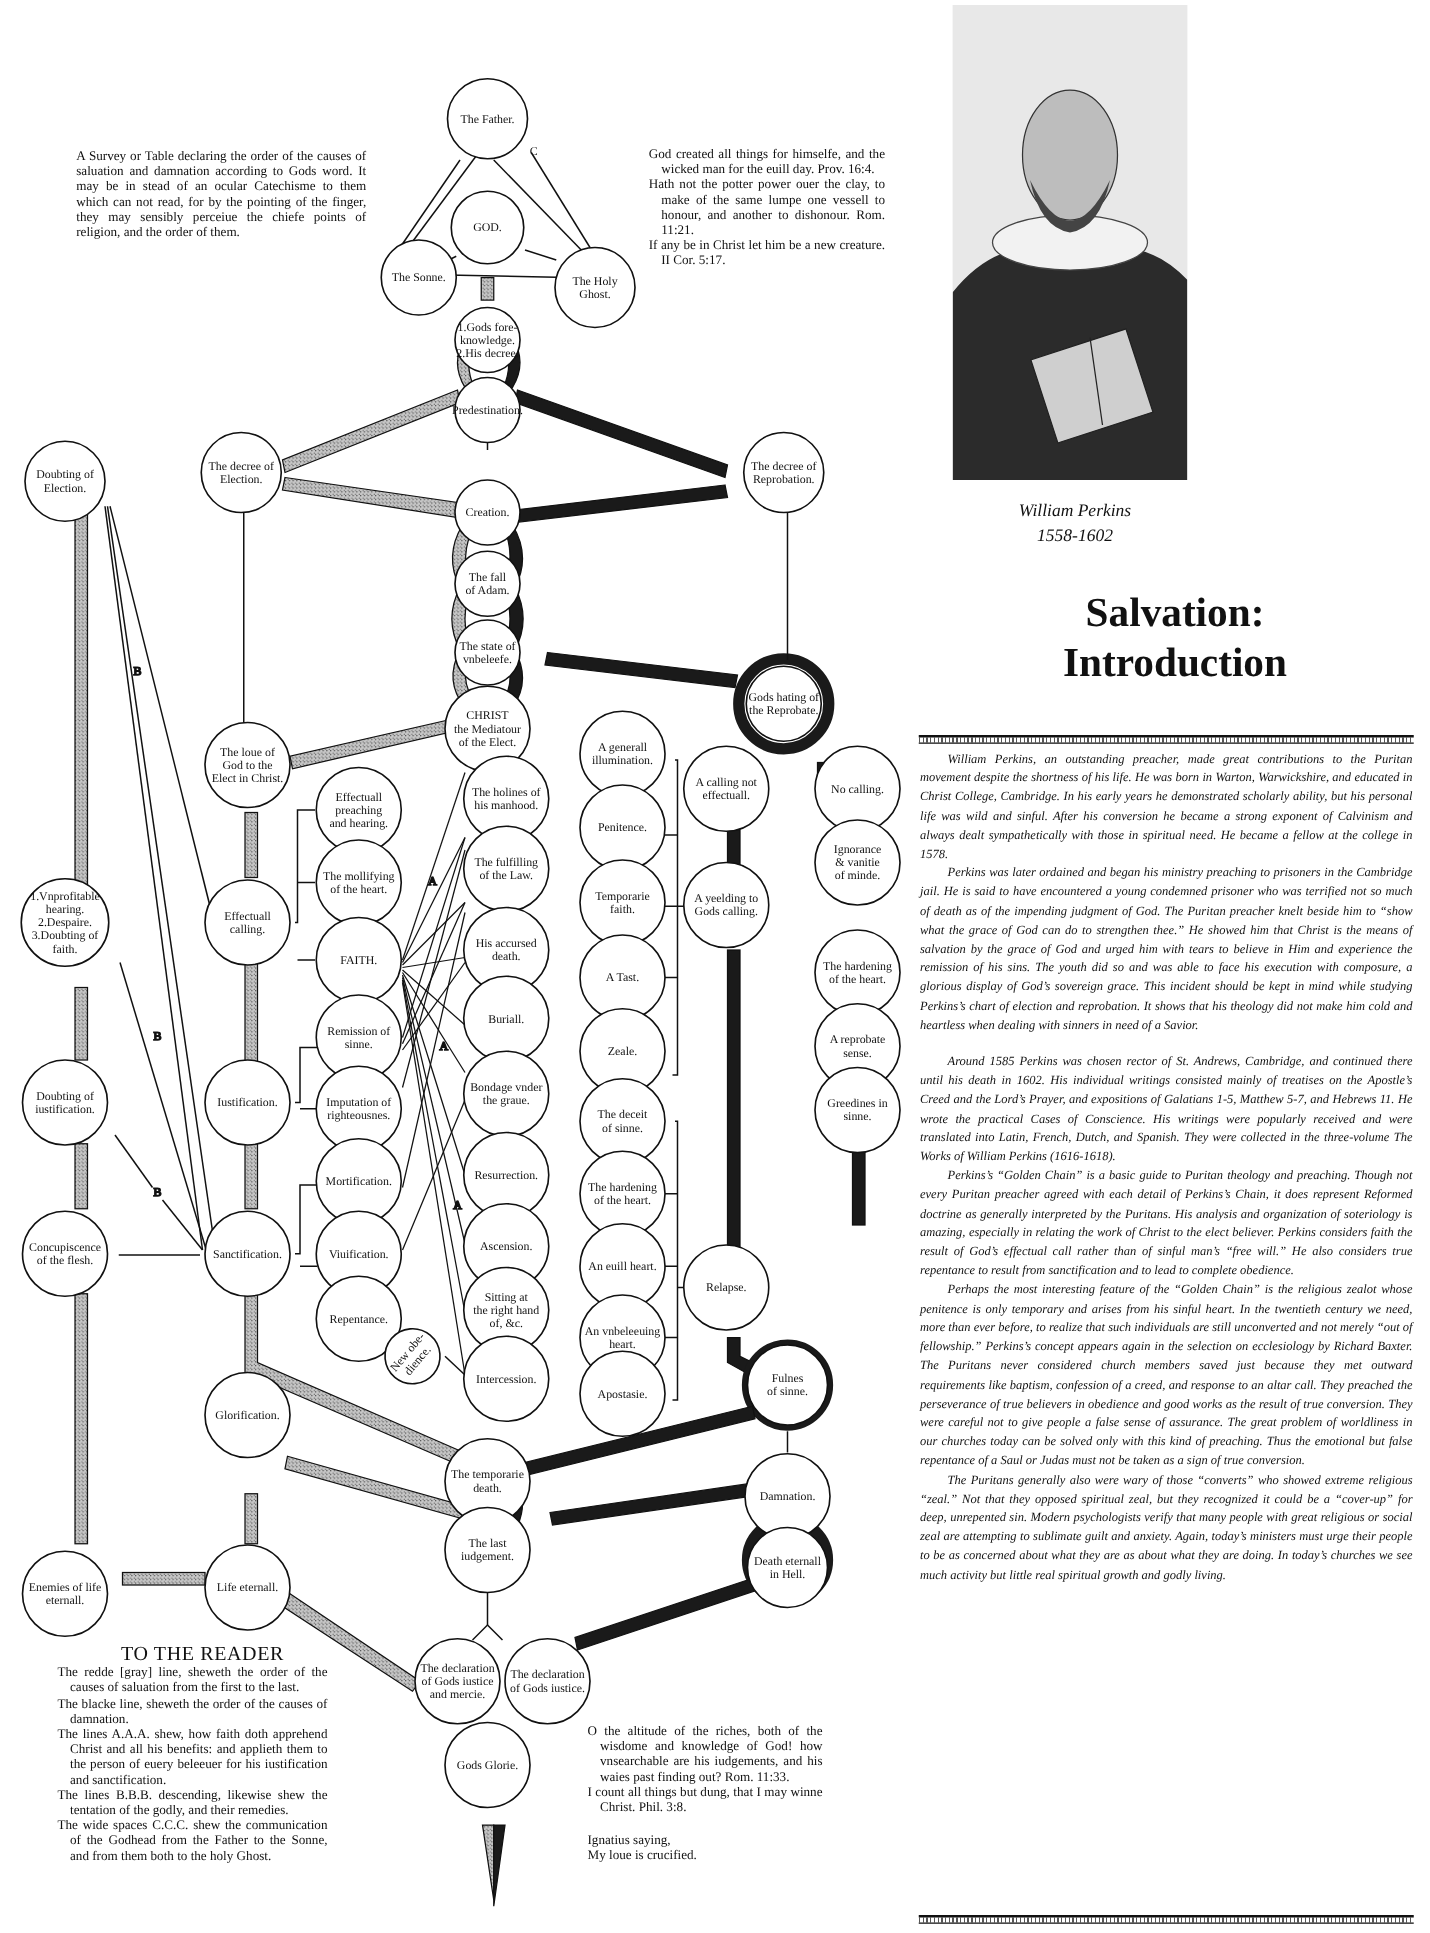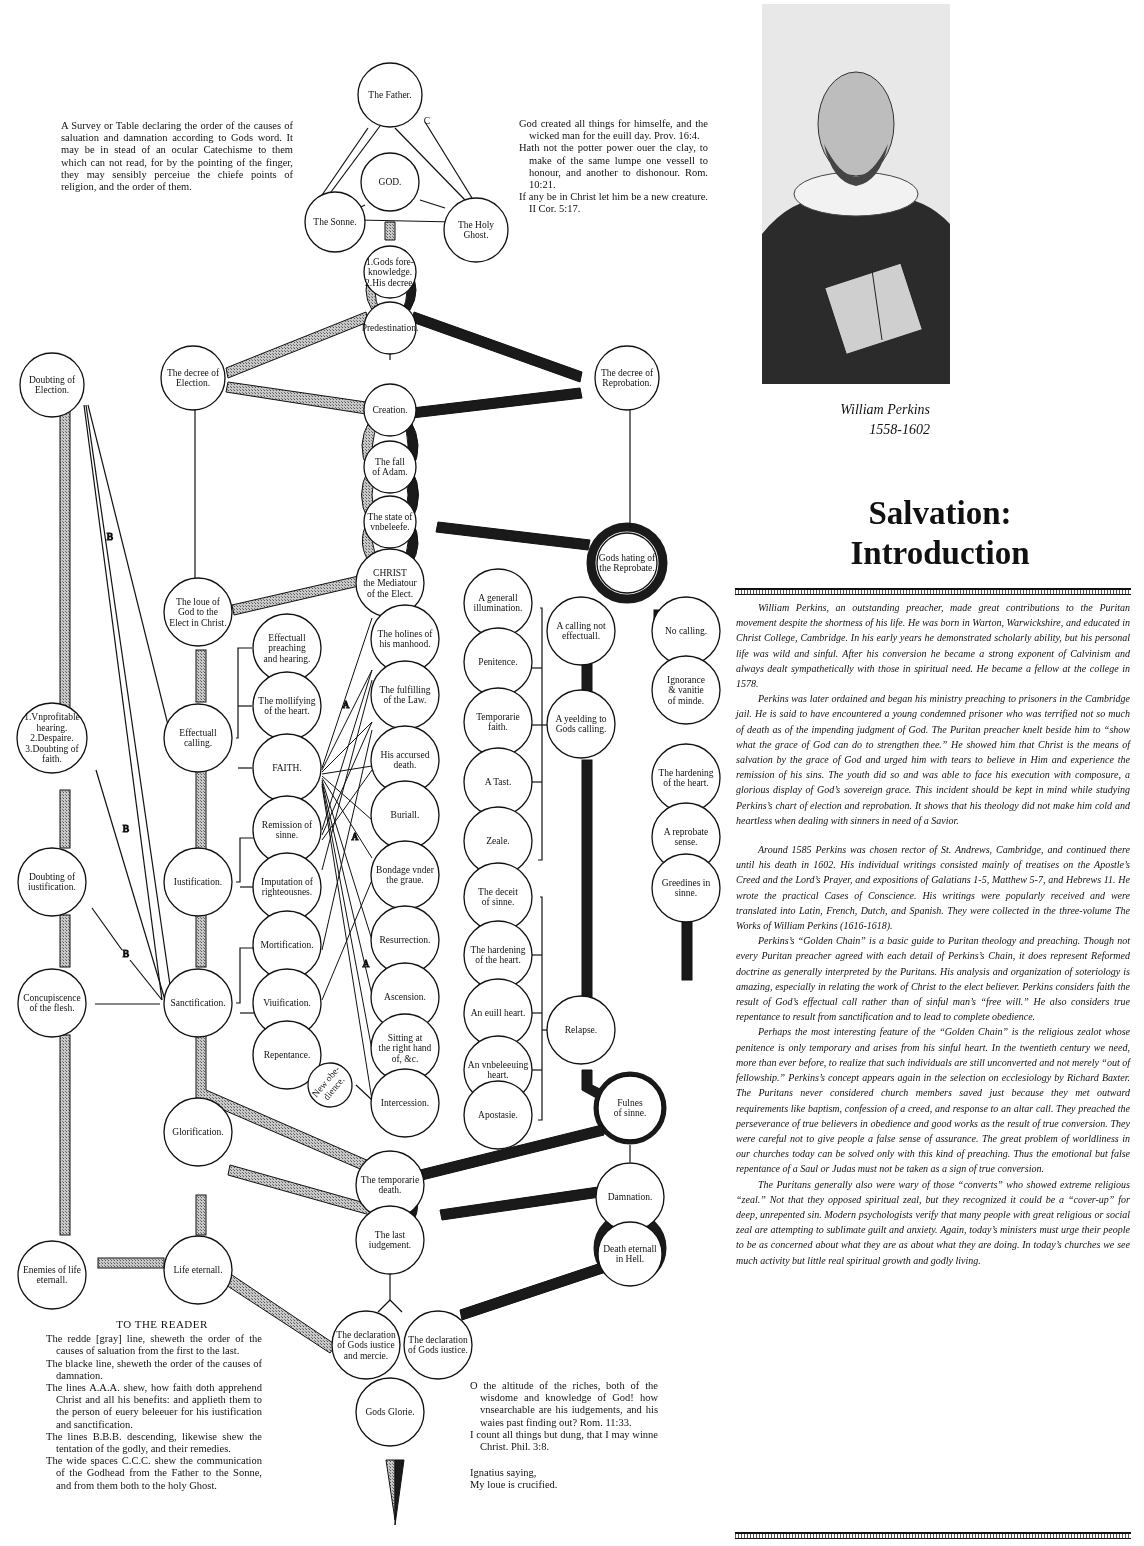--- a/index.html
+++ b/index.html
@@ -1,25 +1,25 @@
 <!DOCTYPE html>
 <html><head>
 <meta charset="utf-8">
 <style>
   html,body{margin:0;padding:0;background:#fff;}
   body{width:1144px;height:1546px;position:relative;overflow:hidden;font-family:"Liberation Serif","DejaVu Serif",serif;color:#111;}
   #chart{position:absolute;left:0;top:0;width:1144px;height:1546px;}
   .node-label{font-family:"Liberation Serif",serif;font-size:9.5px;fill:#111;text-anchor:middle;}
   .block{position:absolute;font-size:10.5px;line-height:12.2px;text-align:justify;}
   .block p{margin:0 16px 0 0;padding-left:10px;text-indent:-10px;}
-  .reader-title{text-align:center;font-size:11px;letter-spacing:0.5px;margin-bottom:3px;}
+  .reader-title{text-align:center;font-size:16px;letter-spacing:0.5px;margin-bottom:3px;}
   .center{text-align:left;}
   #portrait{position:absolute;left:762px;top:4px;width:188px;height:380px;background:#f4f4f4;overflow:hidden;}
-  #caption{position:absolute;left:790px;top:400px;width:140px;text-align:right;font-style:italic;font-size:14px;line-height:20px;}
-  #title{position:absolute;left:740px;top:493px;width:400px;text-align:center;font-weight:bold;font-size:33px;line-height:40px;}
+  #caption{position:absolute;left:790px;top:400px;width:140px;text-align:center;font-style:italic;font-size:14px;line-height:20px;}
+  #title{position:absolute;left:740px;top:471px;width:400px;text-align:center;font-weight:bold;font-size:33px;line-height:40px;}
   .rule{position:absolute;left:735px;width:396px;height:4px;border-top:2px solid #111;border-bottom:1px solid #111;background:repeating-linear-gradient(90deg,#555 0 1px,#fff 1px 3px);}
   #article{position:absolute;left:736px;top:600px;width:394px;font-size:10px;line-height:15.2px;text-align:justify;font-style:italic;}
   #article p{margin:0;text-indent:22px;}
   #article p.gap{margin-top:14px;}
 </style>
 </head>
 <body>
 
 <svg id="chart" xmlns="http://www.w3.org/2000/svg" width="1144" height="1546" viewBox="0 0 1144 1546">
   <defs>
@@ -493,21 +493,21 @@
         <circle cx="390" cy="1412" r="34"></circle>
         <text x="390" y="1415" class="node-label" stroke="none">Gods Glorie.</text>
       </g>
     </g>
 </svg>
 
 <div class="block" style="left:46px;top:120px;width:232px;margin-left:15px;">A Survey or Table declaring the order of the causes of saluation and damnation according to Gods word. It may be in stead of an ocular Catechisme to them which can not read, for by the pointing of the finger, they may sensibly perceiue the chiefe points of religion, and the order of them.</div>
 
 <div class="block" style="left:519px;top:118px;width:205px;">
   <p>God created all things for himselfe, and the wicked man for the euill day. Prov. 16:4.</p>
-  <p>Hath not the potter power ouer the clay, to make of the same lumpe one vessell to honour, and another to dishonour. Rom. 10:21.</p>
+  <p>Hath not the potter power ouer the clay, to make of the same lumpe one vessell to honour, and another to dishonour. Rom. 11:21.</p>
   <p>If any be in Christ let him be a new creature. II Cor. 5:17.</p>
 </div>
 
 <div class="block" style="left:46px;top:1318px;width:232px;">
   <div class="reader-title">TO THE READER</div>
   <p>The redde [gray] line, sheweth the order of the causes of saluation from the first to the last.</p>
   <p>The blacke line, sheweth the order of the causes of damnation.</p>
   <p>The lines A.A.A. shew, how faith doth apprehend Christ and all his benefits: and applieth them to the person of euery beleeuer for his iustification and sanctification.</p>
   <p>The lines B.B.B. descending, likewise shew the tentation of the godly, and their remedies.</p>
   <p>The wide spaces C.C.C. shew the communication of the Godhead from the Father to the Sonne, and from them both to the holy Ghost.</p>

